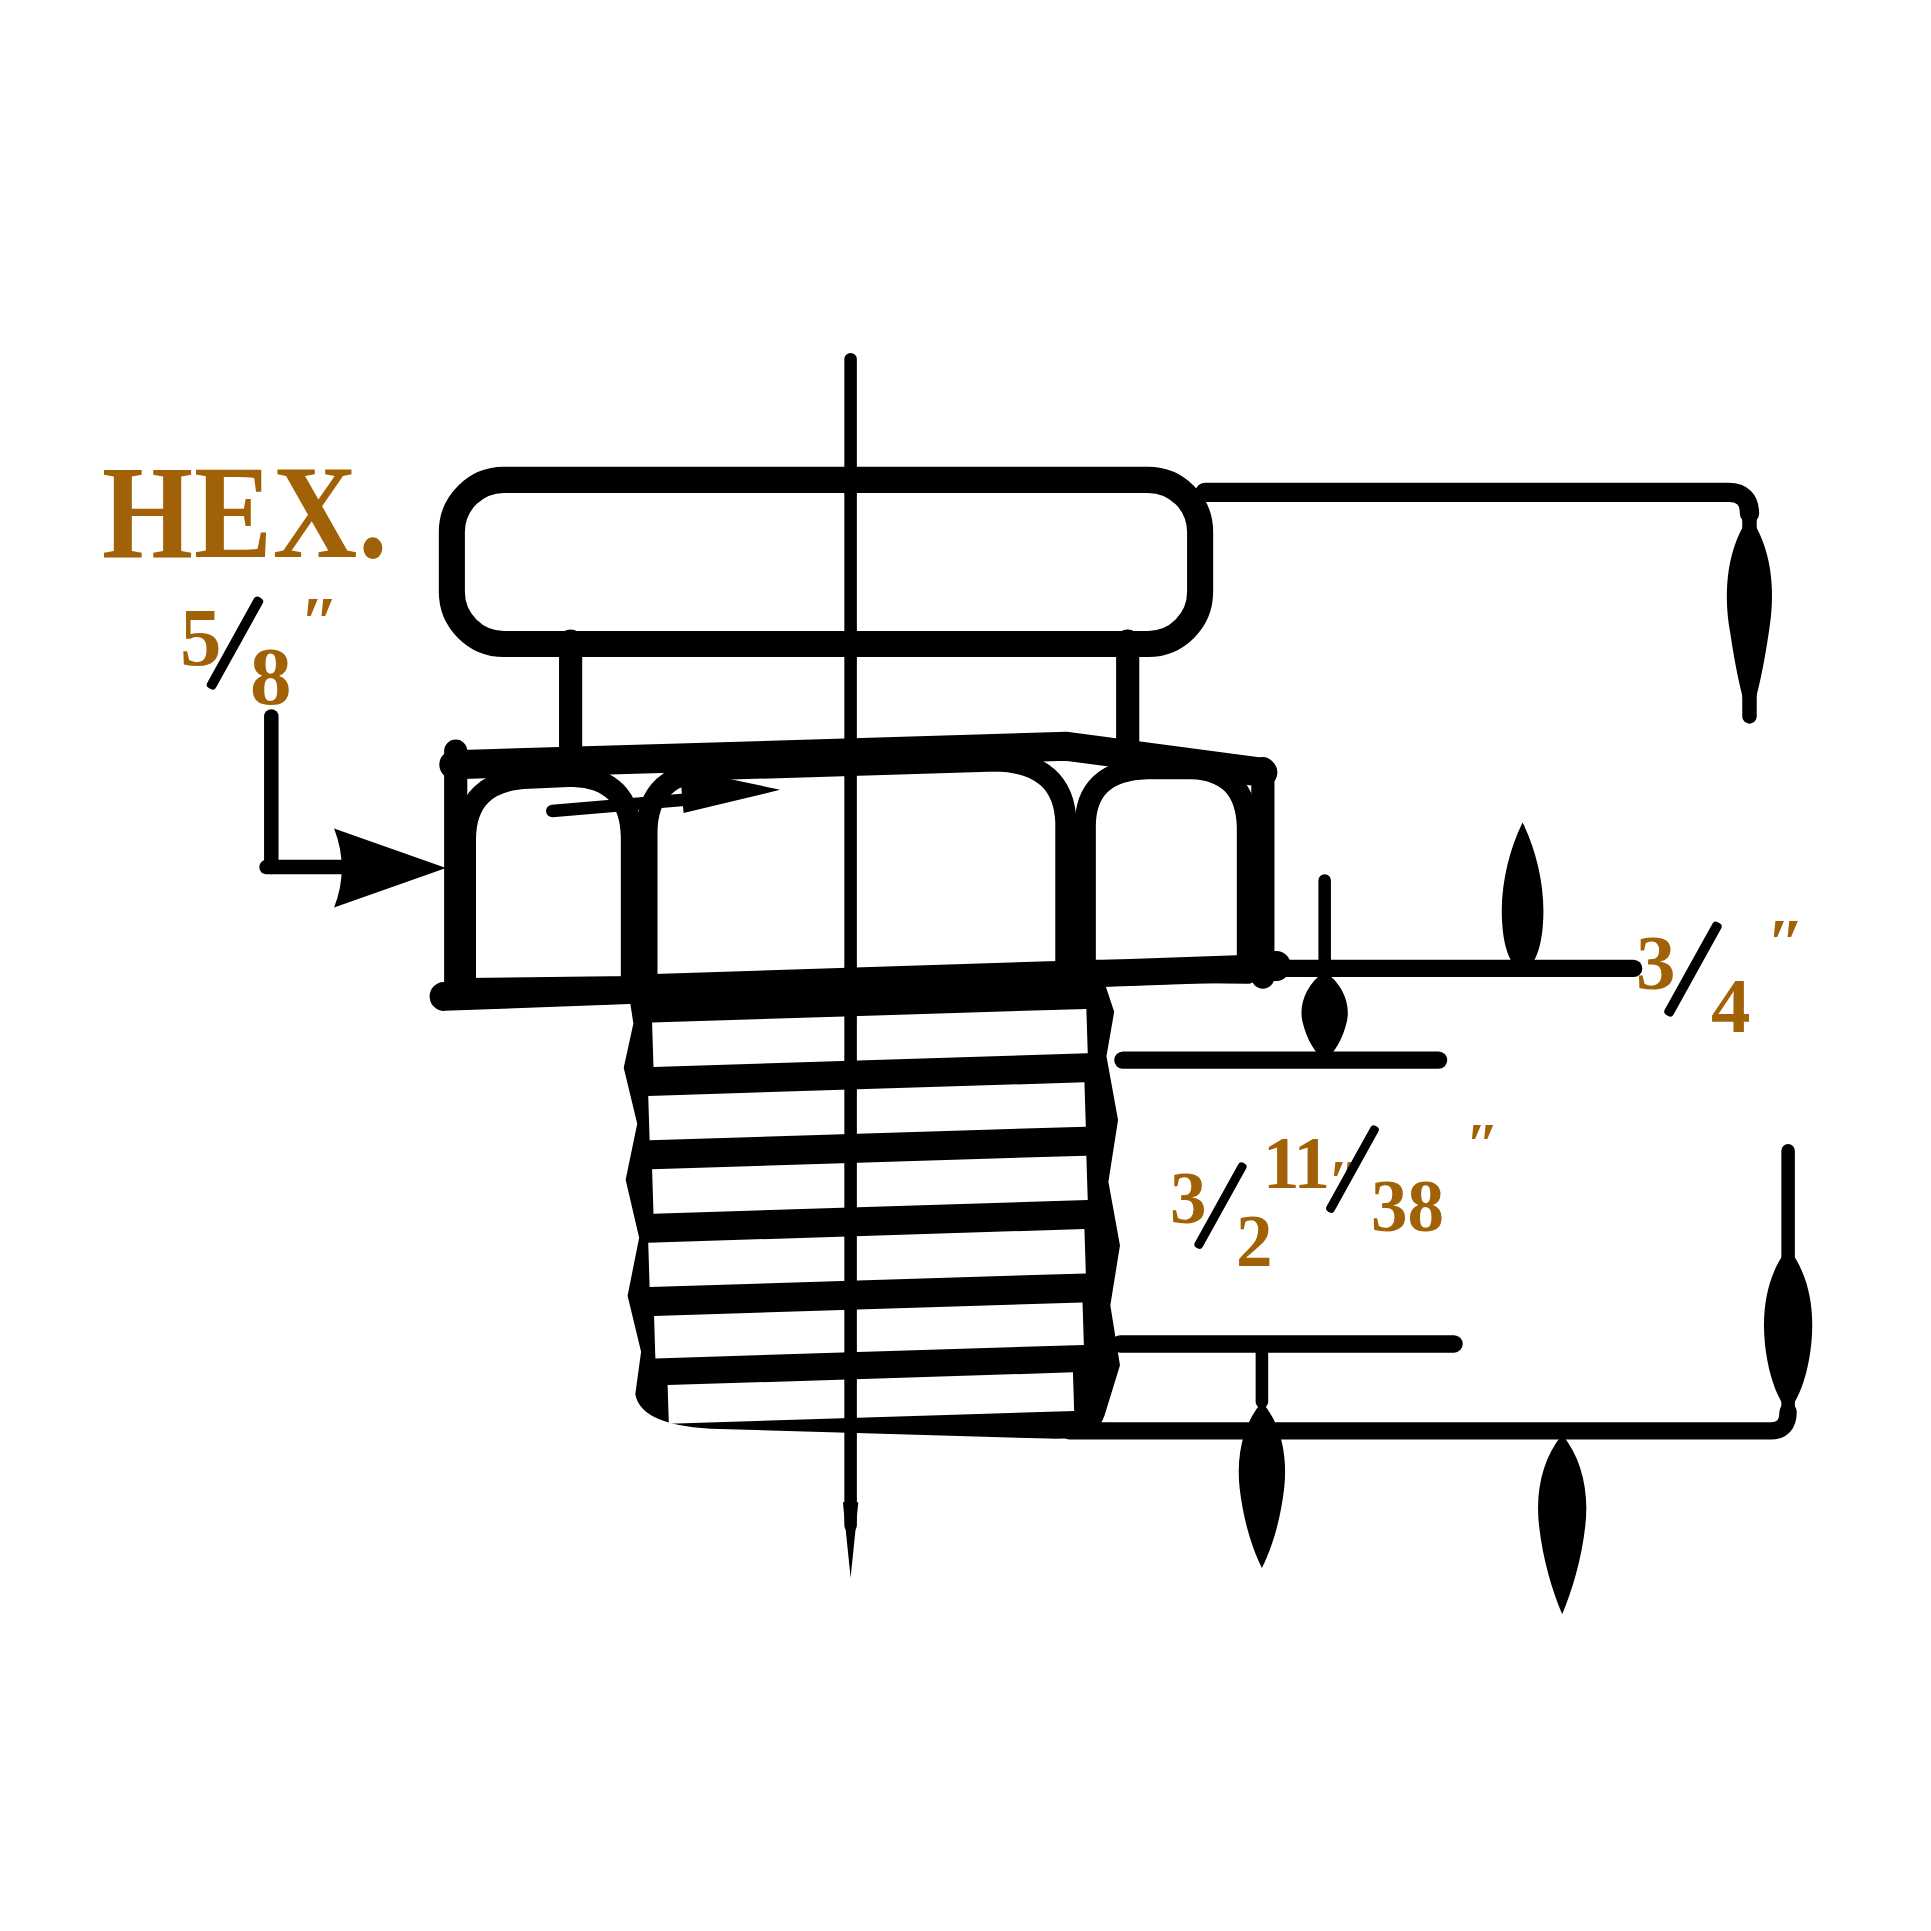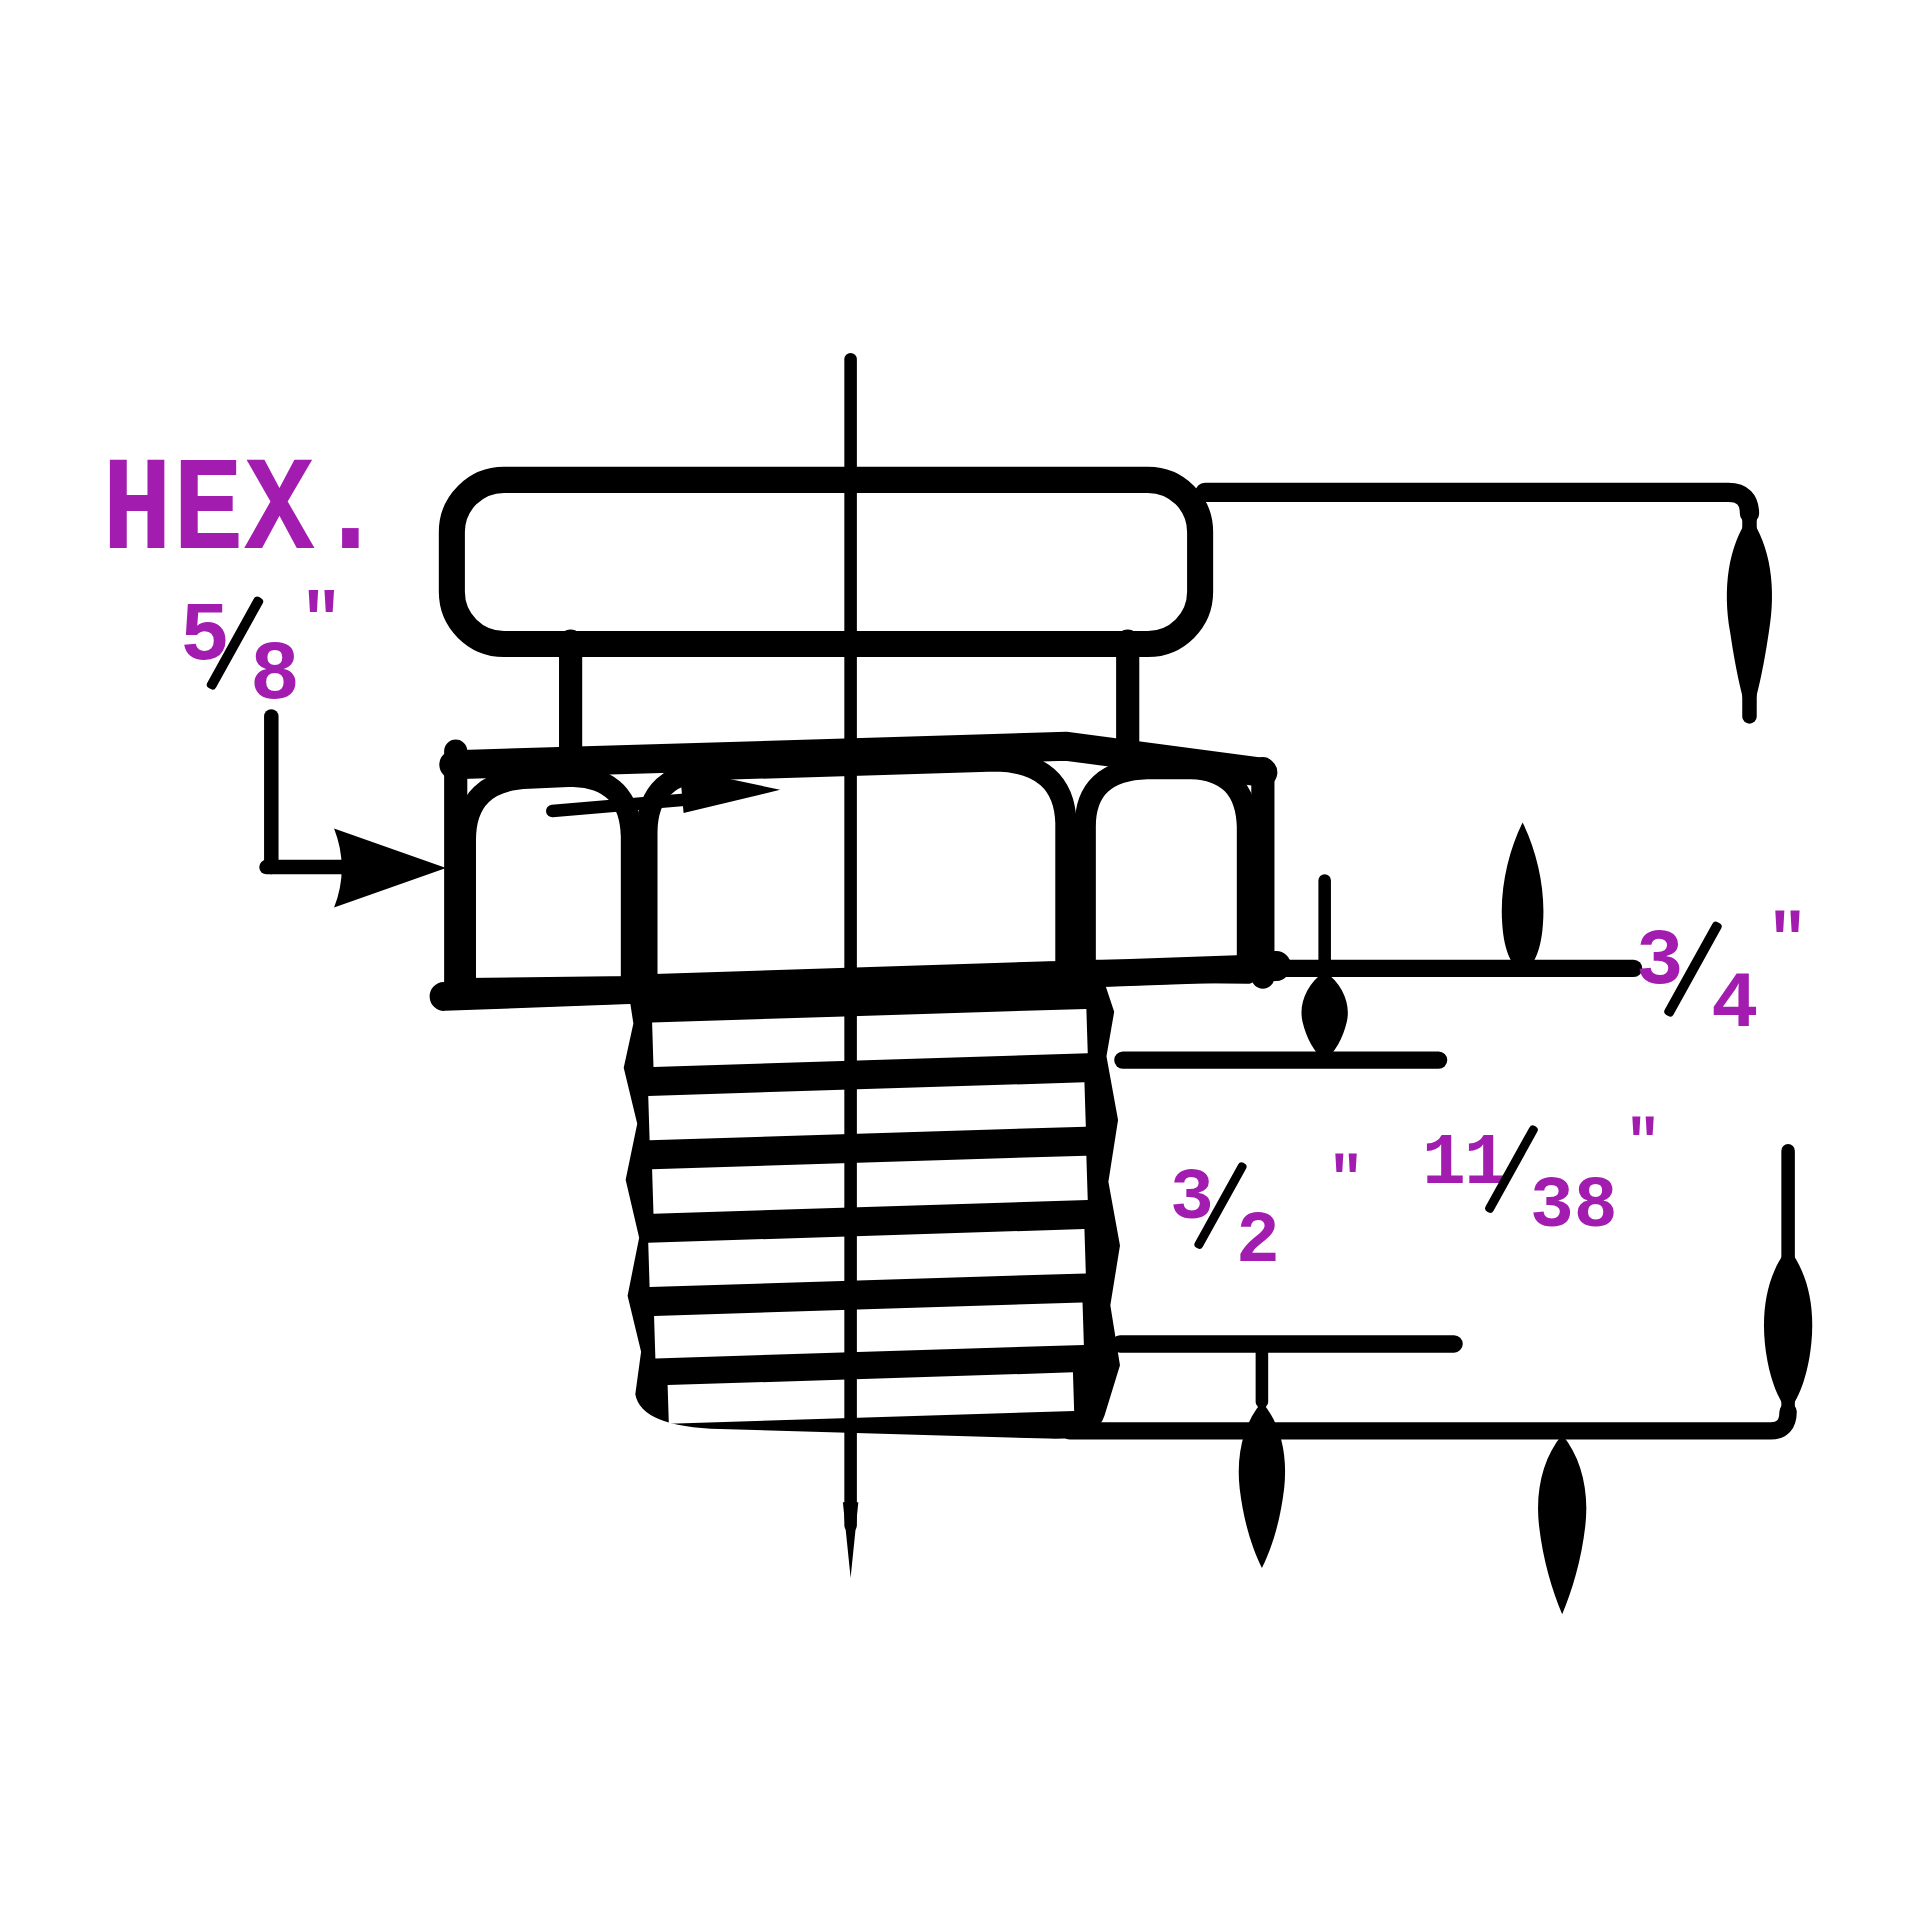--- a/index.html
+++ b/index.html
@@ -1,21 +1,21 @@
 <!DOCTYPE html>
 <html><head>
 <meta charset="utf-8">
 <style>
   html,body{margin:0;padding:0;background:#ffffff;}
   .canvas{
     position:relative;
     width:1931px;height:1886px;
     background:#ffffff;
-    font-family:Liberation Mono, monospace;
-    color:#a21caf;
+    font-family:Liberation Serif, serif;
+    color:#a16207;
     overflow:hidden;
   }
   svg{position:absolute;left:0;top:0;}
   .ink-stroke{stroke:#000;fill:none;stroke-linecap:round;stroke-linejoin:round;}
   .ink-fill{fill:#000;stroke:none;}
   .paper-fill{fill:#fff;stroke:#000;stroke-linejoin:round;}
 
   
   .lab{position:absolute;white-space:nowrap;}
   .hex-label{
@@ -43,21 +43,21 @@
   #l34 .funit{left:133px;top:1.9px;font-size:68px;}
 
   
   #l316{left:1170px;top:1145px;width:222px;height:145px;}
   #l316 .fnum{left:0px;top:17.4px;font-size:73px;}
   #l316 .fslash{left:46px;top:11.6px;width:8.7px;height:97px;transform:rotate(29deg);}
   #l316 .fden{left:66px;top:60px;font-size:73px;}
   #l316 .funit{left:158px;top:5.8px;font-size:60px;}
 
   
-  #l1132{left:1422px;top:1108px;width:251px;height:145px;}
+  #l1132{left:1263px;top:1108px;width:251px;height:145px;}
   #l1132 .fnum{left:0px;top:19.3px;font-size:73px;letter-spacing:-1.9px;}
   #l1132 .fslash{left:85px;top:11.6px;width:8.7px;height:98px;transform:rotate(29deg);}
   #l1132 .fden{left:108px;top:62px;font-size:73px;}
   #l1132 .funit{left:203px;top:5.8px;font-size:60px;}
 </style>
 </head>
 <body>
 
 <div class="canvas">
 

